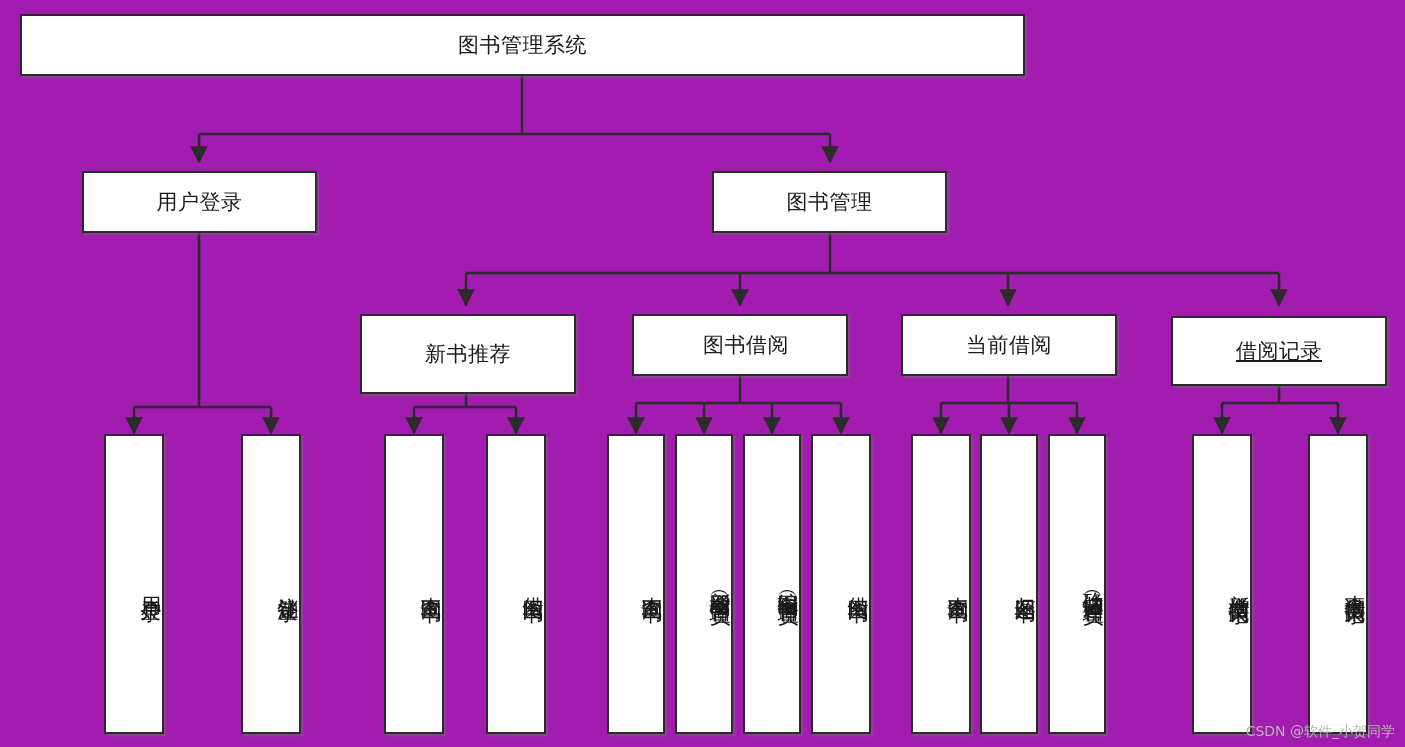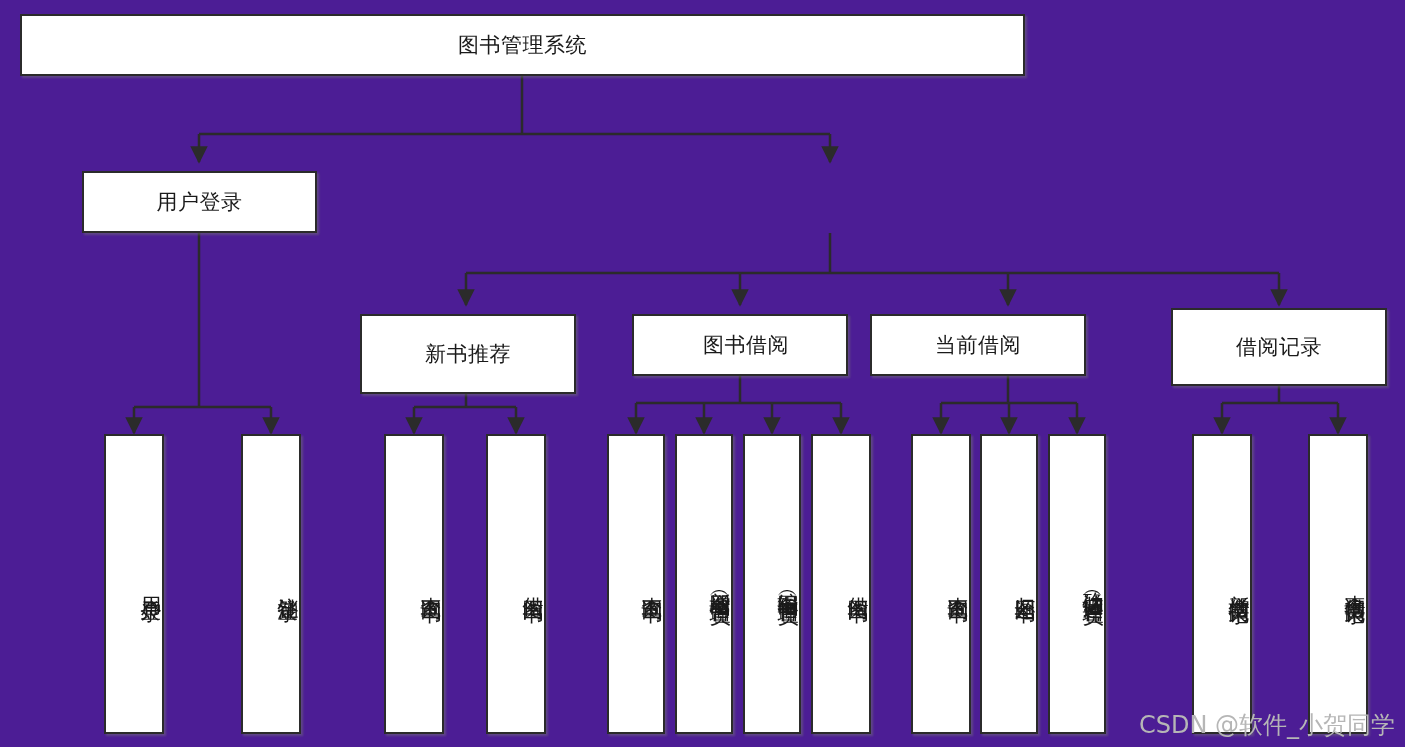--- a/index.html
+++ b/index.html
@@ -7,21 +7,21 @@
     padding: 0;
     background: #ffffff;
   }
   body {
     font-family: "DejaVu Sans", "Liberation Sans", sans-serif;
   }
   #canvas {
     position: relative;
     width: 1405px;
     height: 747px;
-    background: #4c1d95;
+    background: #a21caf;
     overflow: hidden;
     text-align: right;
   }
   #edges {
     position: absolute;
     left: 0;
     top: 0;
     width: 1405px;
     height: 747px;
   }
@@ -53,21 +53,21 @@
   }
   .node.vert .vlabel {
     writing-mode: vertical-rl;
     text-orientation: upright;
     white-space: nowrap;
   }
   #watermark {
     position: absolute;
     right: 10px;
     bottom: 6px;
-    font-size: 24px;
+    font-size: 14px;
     color: #b6b6b6;
     white-space: nowrap;
     pointer-events: none;
   }
 </style>
 </head>
 <body>
 
 <div id="canvas">
 
@@ -121,31 +121,34 @@
     </g>
   </svg>
 
   <div class="node horiz" style="left:20px; top:14px; width:1005px; height:62px;">
     <span>图书管理系统</span>
   </div>
 
   <div class="node horiz" style="left:82px; top:171px; width:235px; height:62px;">
     <span>用户登录</span>
   </div>
+  <div class="node horiz" style="left:712px; top:171px; width:235px; height:62px;">
+    <span>图书管理</span>
+  </div>
 
   <div class="node horiz" style="left:360px; top:314px; width:216px; height:80px;">
     <span>新书推荐</span>
   </div>
   <div class="node horiz" style="left:632px; top:314px; width:216px; height:62px;padding-left:12px;">
     <span>图书借阅</span>
   </div>
-  <div class="node horiz" style="left:870px; top:314px; width:216px; height:62px;">
+  <div class="node horiz" style="left:901px; top:314px; width:216px; height:62px;">
     <span>当前借阅</span>
   </div>
-  <div class="node horiz" style="left:1171px; top:308px; width:216px; height:78px;">
+  <div class="node horiz" style="left:1171px; top:316px; width:216px; height:70px;text-decoration:underline;">
     <span>借阅记录</span>
   </div>
 
   <div class="node vert" style="left:104px; top:434px; width:60px; height:300px;">
     <span class="vlabel">用户登录</span>
   </div>
   <div class="node vert" style="left:241px; top:434px; width:60px; height:300px;">
     <span class="vlabel">注销登录</span>
   </div>
 

